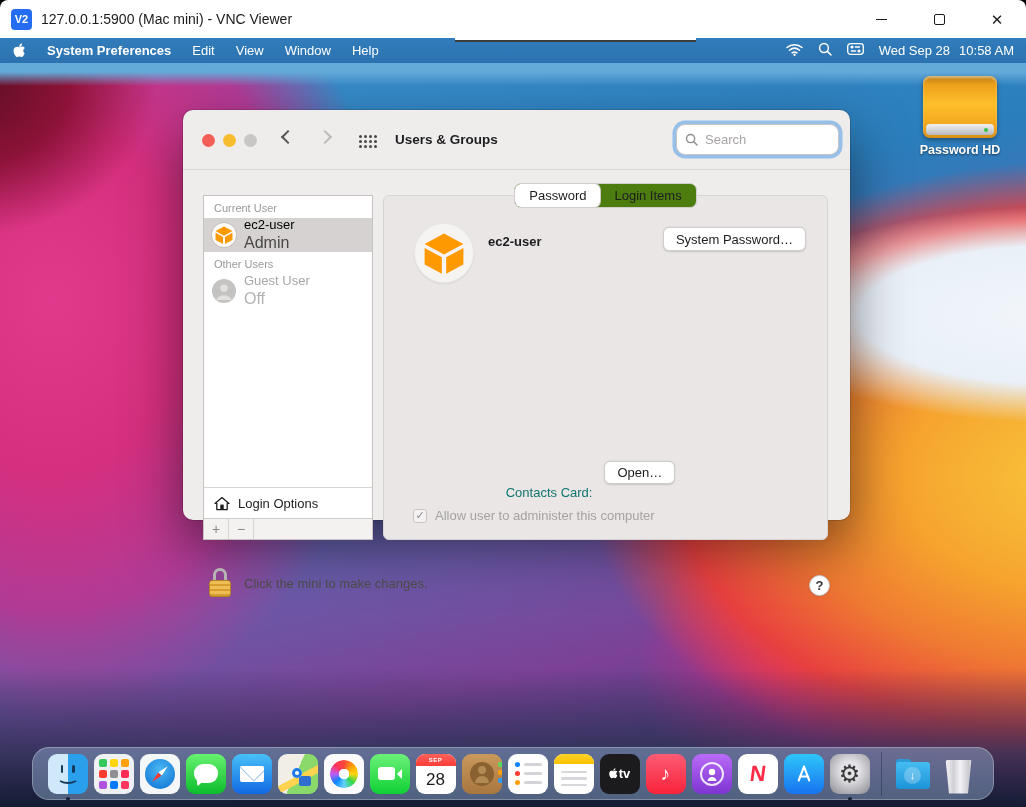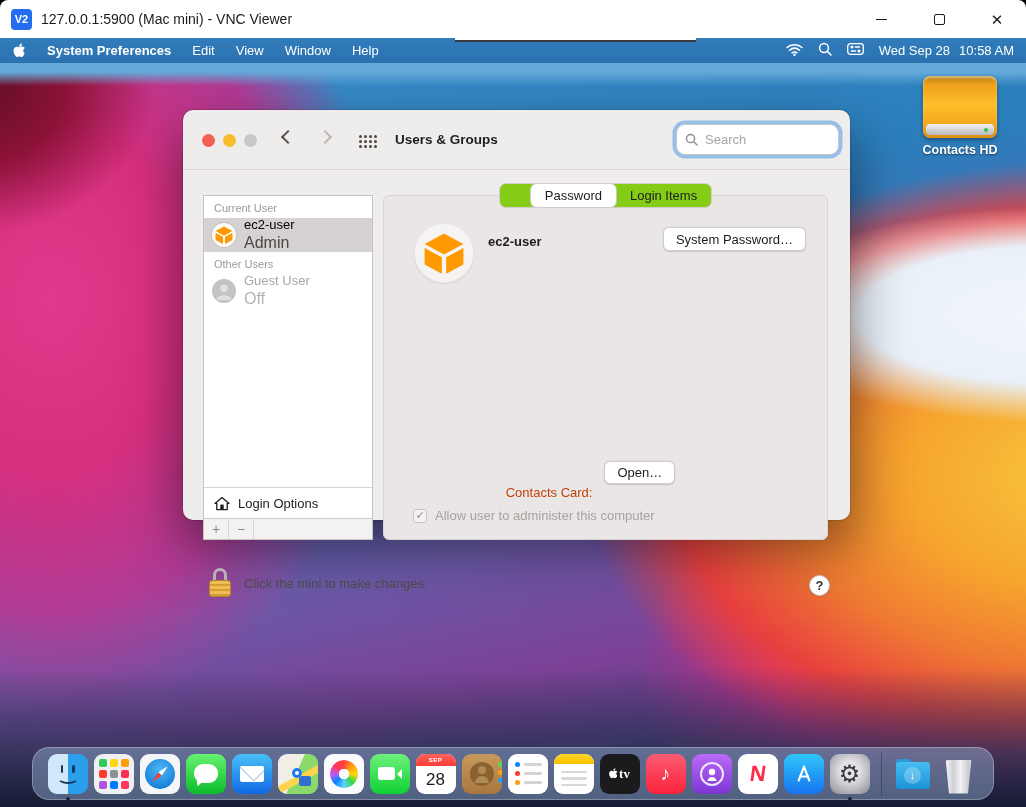--- a/index.html
+++ b/index.html
@@ -88,32 +88,32 @@
     display:flex;align-items:center;gap:8px;padding:0 10px;font-size:13px;color:#1d1d1f;background:#fff;}
   .plusminus{position:absolute;left:0;right:0;bottom:0;height:21px;border-top:1px solid #cfcbca;
     background:#f4f2f1;display:flex;}
   .pm-btn{width:25px;height:100%;border-right:1px solid #d8d4d3;display:flex;align-items:center;
     justify-content:center;color:#8a8785;font-size:14px;}
 
   
   .panel{position:absolute;left:200px;top:85px;width:445px;height:345px;background:#e9e6e5;
     border:1px solid #d8d4d3;border-radius:6px;}
   .tabs{position:absolute;left:200px;top:73px;width:445px;display:flex;justify-content:center;z-index:6;}
-  .seg{display:flex;background:#84cc16;border:1px solid #d2cecd;border-radius:7px;overflow:hidden;padding-left:31px;}
+  .seg{display:flex;background:#4d7c0f;border:1px solid #d2cecd;border-radius:7px;overflow:hidden;}
   .seg .tab{font-size:13px;color:#1d1d1f;padding:3px 14px;line-height:17px;}
   .seg .tab.active{background:#fff;border-radius:6px;box-shadow:0 0 0 1px #cfcbca,0 1px 2px rgba(0,0,0,.12);}
   .avatar-big{position:absolute;left:30px;top:27px;width:60px;height:60px;border-radius:50%;background:#f6f4f3;
     box-shadow:inset 0 0 0 1px rgba(0,0,0,.05),0 1px 2px rgba(0,0,0,.08);display:flex;align-items:center;justify-content:center;}
   .user-name{position:absolute;left:104px;top:38px;font-size:13px;font-weight:bold;color:#1d1d1f;}
   .btn{background:#fff;border:1px solid #d0cccb;border-radius:6px;font-size:13px;color:#1d1d1f;
     padding:3px 12px;box-shadow:0 .5px 1.5px rgba(0,0,0,.15);font-family:inherit;}
   .change-pw{position:absolute;right:21px;top:31px;height:24px;}
   .contacts-row{position:absolute;left:0;right:30px;top:249px;display:flex;justify-content:center;
     align-items:center;gap:12px;}
-  .contacts-label{font-size:13px;color:#c2410c;margin-top:40px;}
+  .contacts-label{font-size:13px;color:#0f766e;margin-top:40px;}
   .cb-row{position:absolute;left:29px;display:flex;align-items:center;gap:8px;}
   .cb-row.r1{top:282px;} .cb-row.r2{top:312px;}
   .cb-box{width:14px;height:14px;border:1px solid #c7c4c3;border-radius:3px;background:rgba(255,255,255,.45);
     display:flex;align-items:center;justify-content:center;font-size:11px;color:#8e8b8a;line-height:1;}
   .cb-label{font-size:13px;color:#a5a2a1;}
 
   
   .lock{position:absolute;left:26px;top:458px;width:22px;}
   .lock-shackle{width:14px;height:13px;border:3px solid #b6b4b2;border-bottom:none;
     border-radius:7px 7px 0 0;margin:0 auto;background:transparent;}
@@ -176,21 +176,21 @@
   .ct-tabs{position:absolute;right:0;top:8px;display:flex;flex-direction:column;gap:3px;}
   .ct-tabs i{width:4px;height:5px;border-radius:2px 0 0 2px;}
   .ic-reminders{background:#fff;display:flex;flex-direction:column;justify-content:center;gap:4px;padding-left:7px;}
   .rem-line{display:flex;align-items:center;gap:4px;}
   .rem-line b{width:5px;height:5px;border-radius:50%;}
   .rem-line s{width:18px;height:3px;border-radius:2px;background:#d4d4d8;display:block;}
   .ic-notes{background:#fff;display:flex;flex-direction:column;}
   .notes-top{height:10px;background:linear-gradient(180deg,#ffd426,#f7c000);}
   .notes-lines{flex:1;display:flex;flex-direction:column;justify-content:center;gap:4px;padding:0 7px;}
   .notes-lines i{height:2.5px;background:#d8d8dc;border-radius:2px;}
-  .ic-tv{background:#1b1b1d;display:flex;align-items:center;justify-content:center;gap:1px;color:#fff;font-family:Liberation Serif, serif;}
+  .ic-tv{background:#1b1b1d;display:flex;align-items:center;justify-content:center;gap:1px;color:#fff;}
   .tv-label{font-size:13px;font-weight:bold;color:#fff;}
   .ic-music{background:linear-gradient(180deg,#fb5c74,#fa233b);display:flex;align-items:center;justify-content:center;
     color:#fff;font-size:19px;}
   .ic-podcasts{background:linear-gradient(180deg,#b96af7,#7d35d2);display:flex;align-items:center;justify-content:center;}
   .ic-news{background:#fff;display:flex;align-items:center;justify-content:center;}
   .news-n{font-size:22px;font-weight:bold;color:#ff2b48;transform:skewX(-8deg);}
   .ic-appstore{background:linear-gradient(180deg,#2fc6fa,#1773f0);display:flex;align-items:center;justify-content:center;}
   .ic-sysprefs{background:radial-gradient(circle at 50% 42%,#e3e3e7 0 30%,#a9a9af 75%,#86868c 100%);
     display:flex;align-items:center;justify-content:center;font-size:24px;color:#3a3a3c;}
   .ic-downloads{background:transparent;}
@@ -268,21 +268,21 @@
         </span>
       </div>
     </div>
 
     <div class="hd">
       <div class="hd-icon">
         <div class="hd-face">
             <div class="hd-led"></div>
           </div>
       </div>
-      <div class="hd-label">Contacts HD</div>
+      <div class="hd-label">Password HD</div>
     </div>
 
     <div class="win">
       <div class="toolbar">
         <div class="lights">
           <span class="light" style="background:#f35f57"></span>
           <span class="light" style="background:#f8bd2f"></span>
           <span class="light" style="background:#c9c7c5"></span>
         </div>
         <div class="nav">

